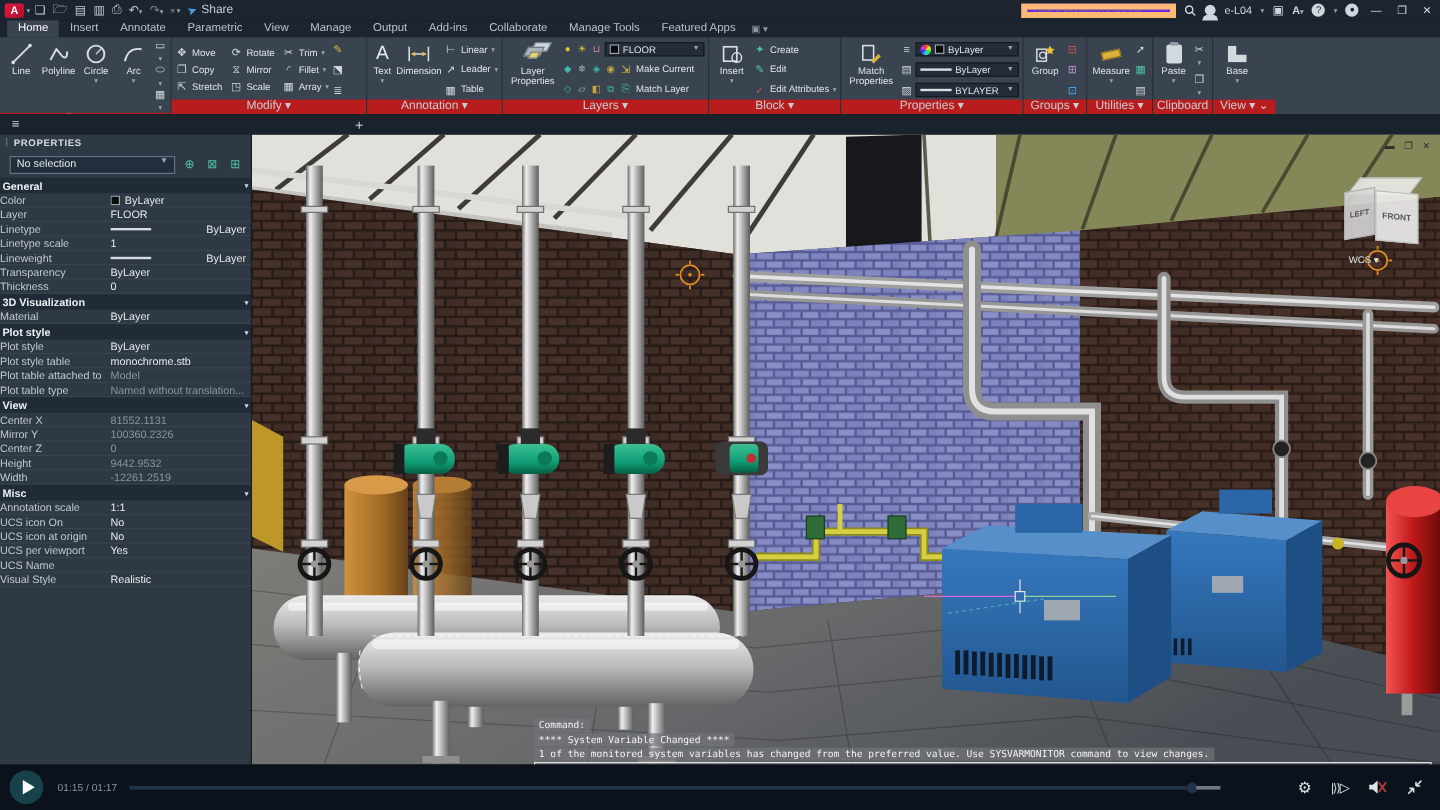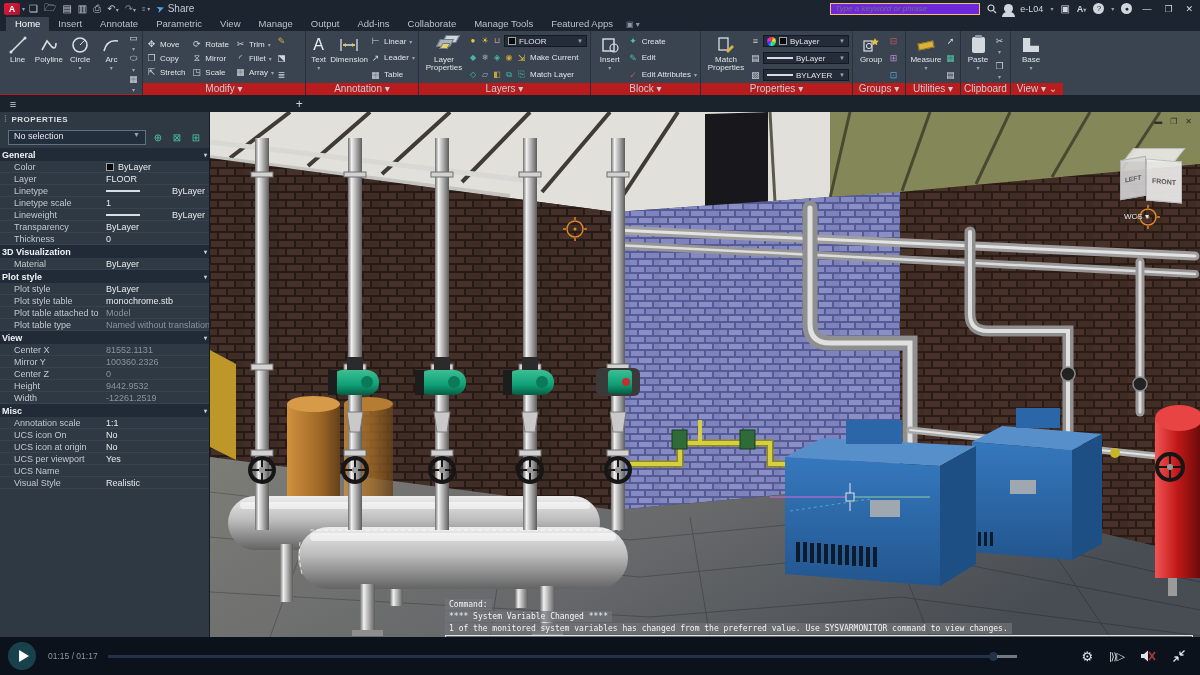--- a/index.html
+++ b/index.html
@@ -11,21 +11,21 @@
   .titlebar { height:17px; background:#1c2430; display:flex; align-items:center; color:#cfd6dd;
     font-size:9px; padding:0 4px; flex:0 0 auto; }
   .logo { width:16px; height:12px; background:linear-gradient(135deg,#e51b3d,#a5122c); color:#fff;
     font-weight:bold; font-size:9px; text-align:center; line-height:12px; border-radius:2px; margin-right:2px;}
   .qat { display:flex; align-items:center; gap:6px; margin-left:4px; font-size:10px; color:#c3ccd4;}
   .qat span { cursor:default; }
   .caret { font-size:6px; color:#9aa4ae; }
   .title-center { position:absolute; left:0; right:0; text-align:center; font-size:9.5px; color:#dde3e8; pointer-events:none;}
   .title-center b { font-weight:normal; margin-left:14px; }
   .tb-right { margin-left:auto; display:flex; align-items:center; gap:7px; z-index:2;}
-  .searchbox { width:150px; height:12px; background:#6d28d9; border:1px solid #fdba74; color:#c3ccd3;
+  .searchbox { width:129px; height:12px; background:#6d28d9; border:5px solid #fdba74; color:#c3ccd3;
     font-size:8px; font-style:italic; padding:0 4px; }
   .winbtn { font-size:9px; color:#d6dce2; padding:0 3px; }
   .usr-ic { width:9px; height:9px; border-radius:50%; background:#cfd6dd; display:inline-block; position:relative;}
   .usr-ic::after{content:""; position:absolute; left:-2px; top:8px; width:13px; height:5px; border-radius:5px 5px 0 0; background:#cfd6dd;}
 
   
   .ribbontabs { height:14px; background:#1c2430; display:flex; align-items:flex-end; padding-left:6px;
     font-size:9.5px; color:#b9c2ca; flex:0 0 auto; }
   .rtab { padding:1px 9px 2px; cursor:default; }
   .rtab.active { background:#3a4350; color:#fff; }
@@ -86,21 +86,21 @@
   .grip { color:#6d7883; font-size:9px;}
   .pal-toolbar { height:22px; display:flex; align-items:center; padding:0 6px 0 8px; gap:5px;}
   .pal-drop { flex:1; height:15px; background:#232e3c; border:1px solid #607183; color:#e2e7eb;
     font-size:9px; display:flex; padding:0 5px;}
   .pal-drop .ddcaret{ font-size:7px;}
   .pal-tool { width:14px; height:13px; font-size:10px; line-height:13px; text-align:center; color:#4fc3a0;}
   .sec-h { height:13px; background:#202b37; display:flex; align-items:center; font-size:9px; font-weight:bold;
     color:#eef1f4; padding:0 2px;}
   .sec-h .ddcaret{ color:#cfd6dd;}
   .prow { height:12px; display:flex; align-items:center; font-size:9px; border-bottom:1px solid #39434e;
-    padding-left:14px;}
+    }
   .prow .plabel { width:92px; color:#c2c9cf; flex:0 0 auto; white-space:nowrap; overflow:hidden;}
   .prow .pval { flex:1; color:#e8ebee; display:flex; align-items:center; gap:4px; white-space:nowrap; overflow:hidden; padding-right:4px;}
   .prow .pval.dim { color:#8a939d; }
   .pval .vline { width:34px; border-top:2px solid #d8dde2;}
   .pval .vright { margin-left:auto;}
   .pval .swatch { width:8px; height:8px;}
 
   
   .viewport { flex:1; position:relative; overflow:hidden; background:#3d3f40;}
   .viewport svg.scene { position:absolute; inset:0; }

